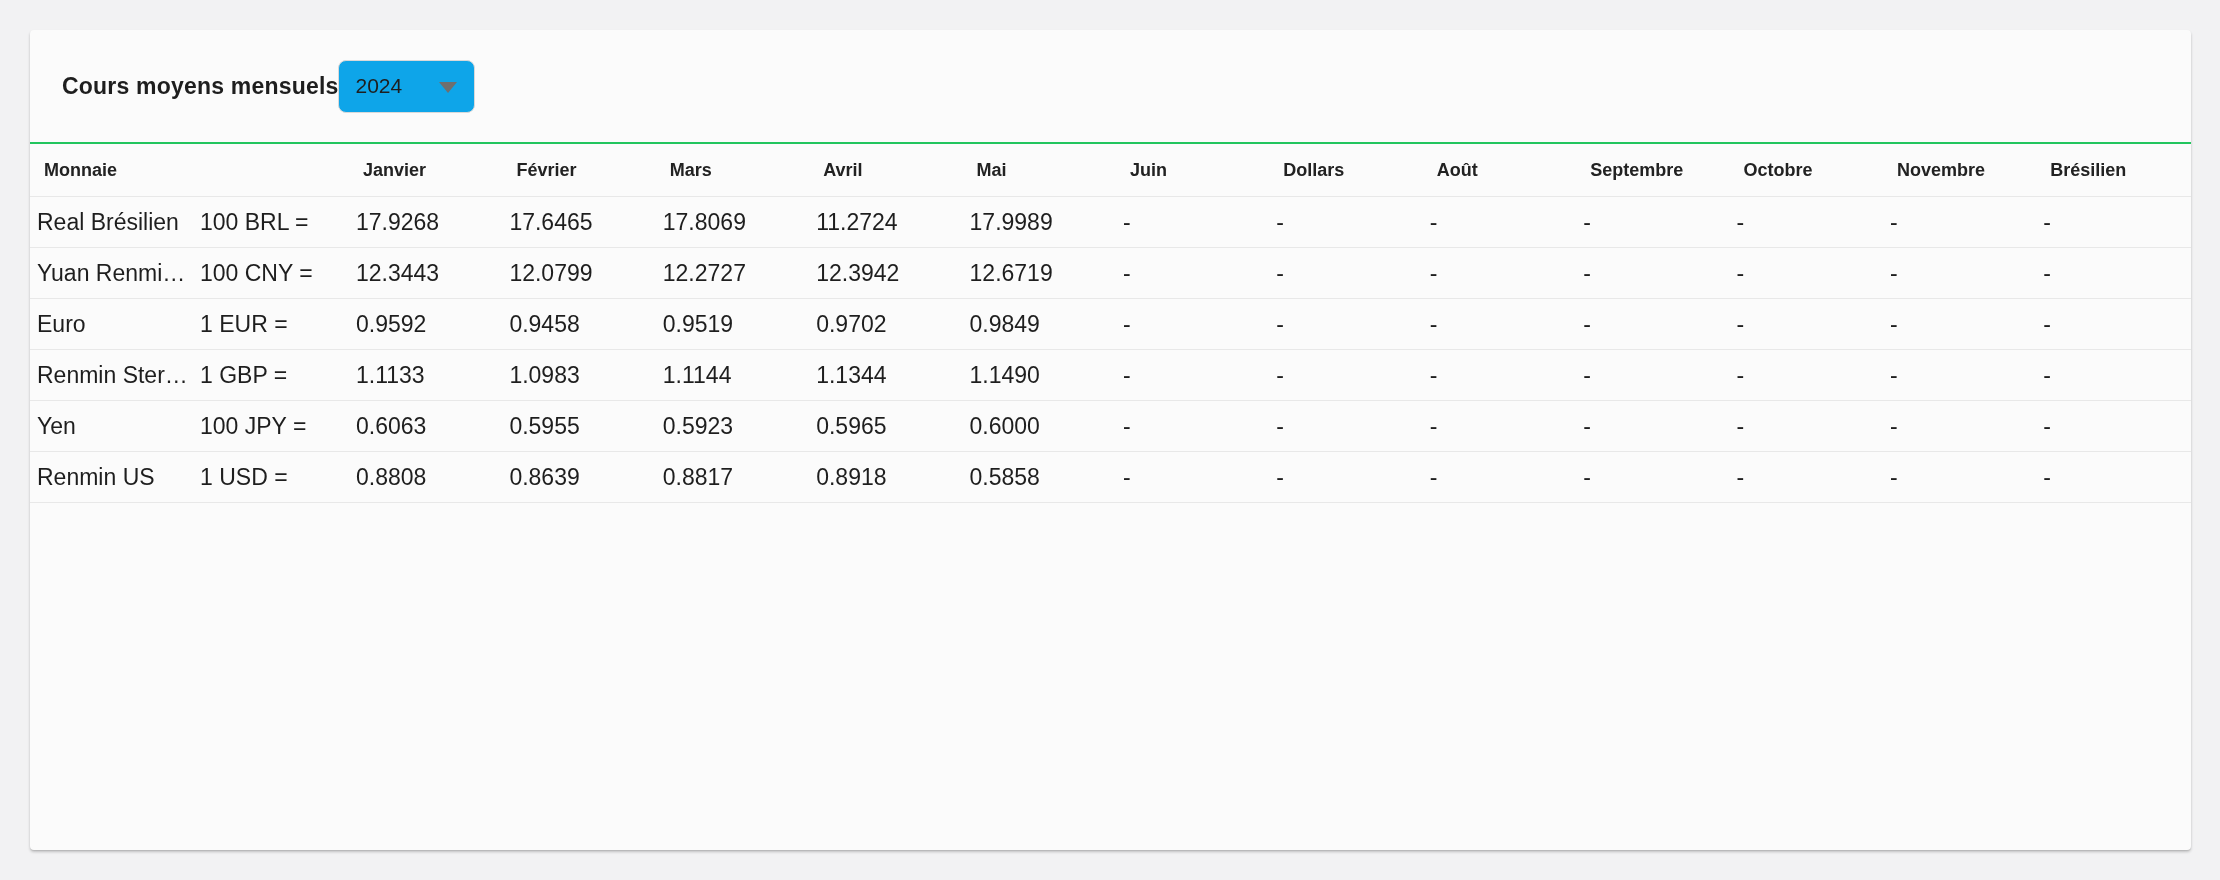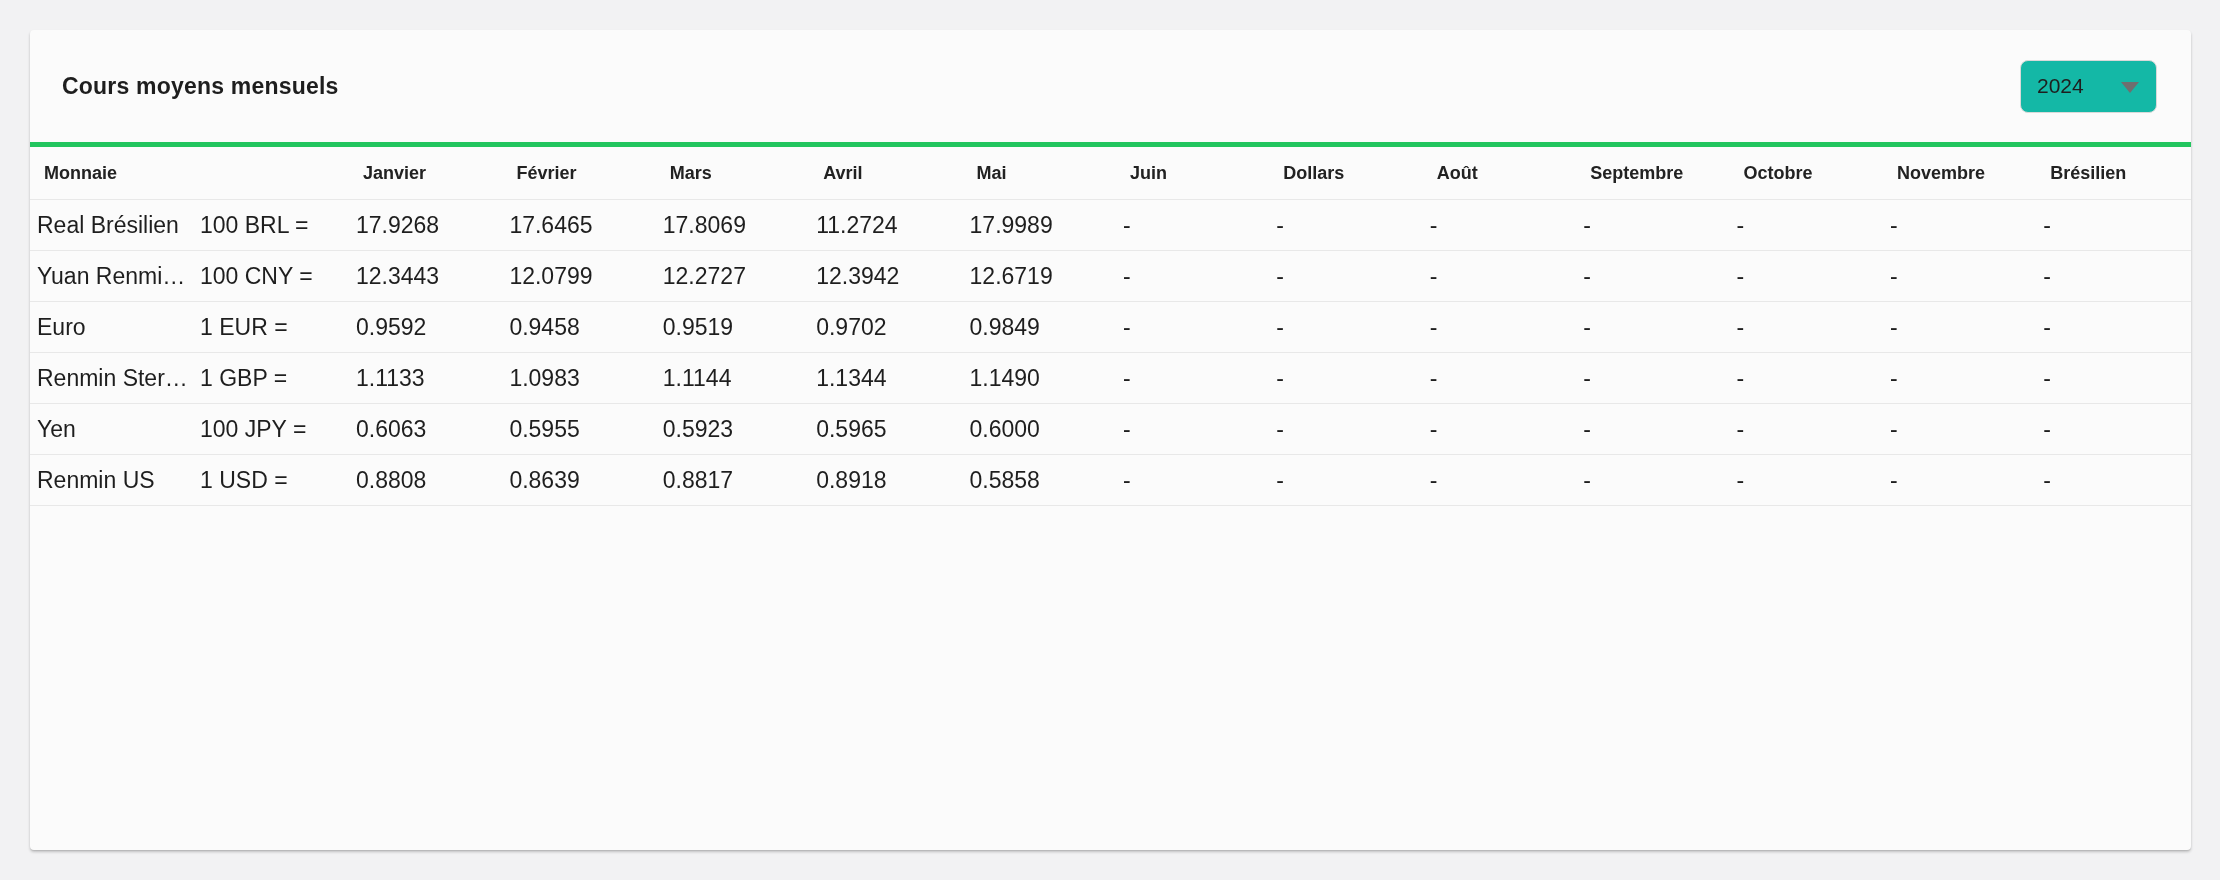--- a/index.html
+++ b/index.html
@@ -13,47 +13,46 @@
   .page { position: relative; width: 2220px; height: 880px; background: #f2f2f3; }
   .card {
     position: absolute; left: 30px; top: 30px;
     width: 2161px; height: 820px;
     background: #fbfbfb;
     border-radius: 4px;
     box-shadow: 0 1px 1px rgba(0,0,0,0.08), 0 2px 3px rgba(0,0,0,0.20);
   }
   .card-header {
     height: 112px;
-    display: flex; align-items: center; justify-content: space-between;
+    display: flex; align-items: center; 
     padding: 0 34px 0 32px;
   }
   .title {
     margin: 0;
     font-size: 23px; font-weight: 700;
     color: #1e1e1e; letter-spacing: 0.2px;
   }
   .year-select {
     width: 137px; height: 53px;
-    background: #14b8a6;
+    background: #0ea5e9;
     border: 1px solid #d9d9d9;
     border-radius: 8px;
     display: flex; align-items: center; justify-content: space-between;
     padding: 0 17px 0 16px;
     cursor: pointer;
-    margin-left: 44px;
   }
   .year-value { font-size: 21px; color: #1e1e1e; }
   .caret {
     width: 0; height: 0;
     border-left: 9px solid transparent;
     border-right: 9px solid transparent;
     border-top: 11px solid #6f6f6f;
     margin-top: 2px;
   }
-  .table { border-top: 5px solid #22c55e; }
+  .table { border-top: 2px solid #22c55e; }
   .row {
     display: grid;
     grid-template-columns: 163px 156px repeat(11, 153.4px) minmax(0, 1fr);
     padding-left: 14px;
     align-items: center;
     border-bottom: 1px solid #e8e8e8;
   }
   .row.head { height: 53px; }
   .row.data { height: 51px; padding-left: 7px; }
   .cell {

